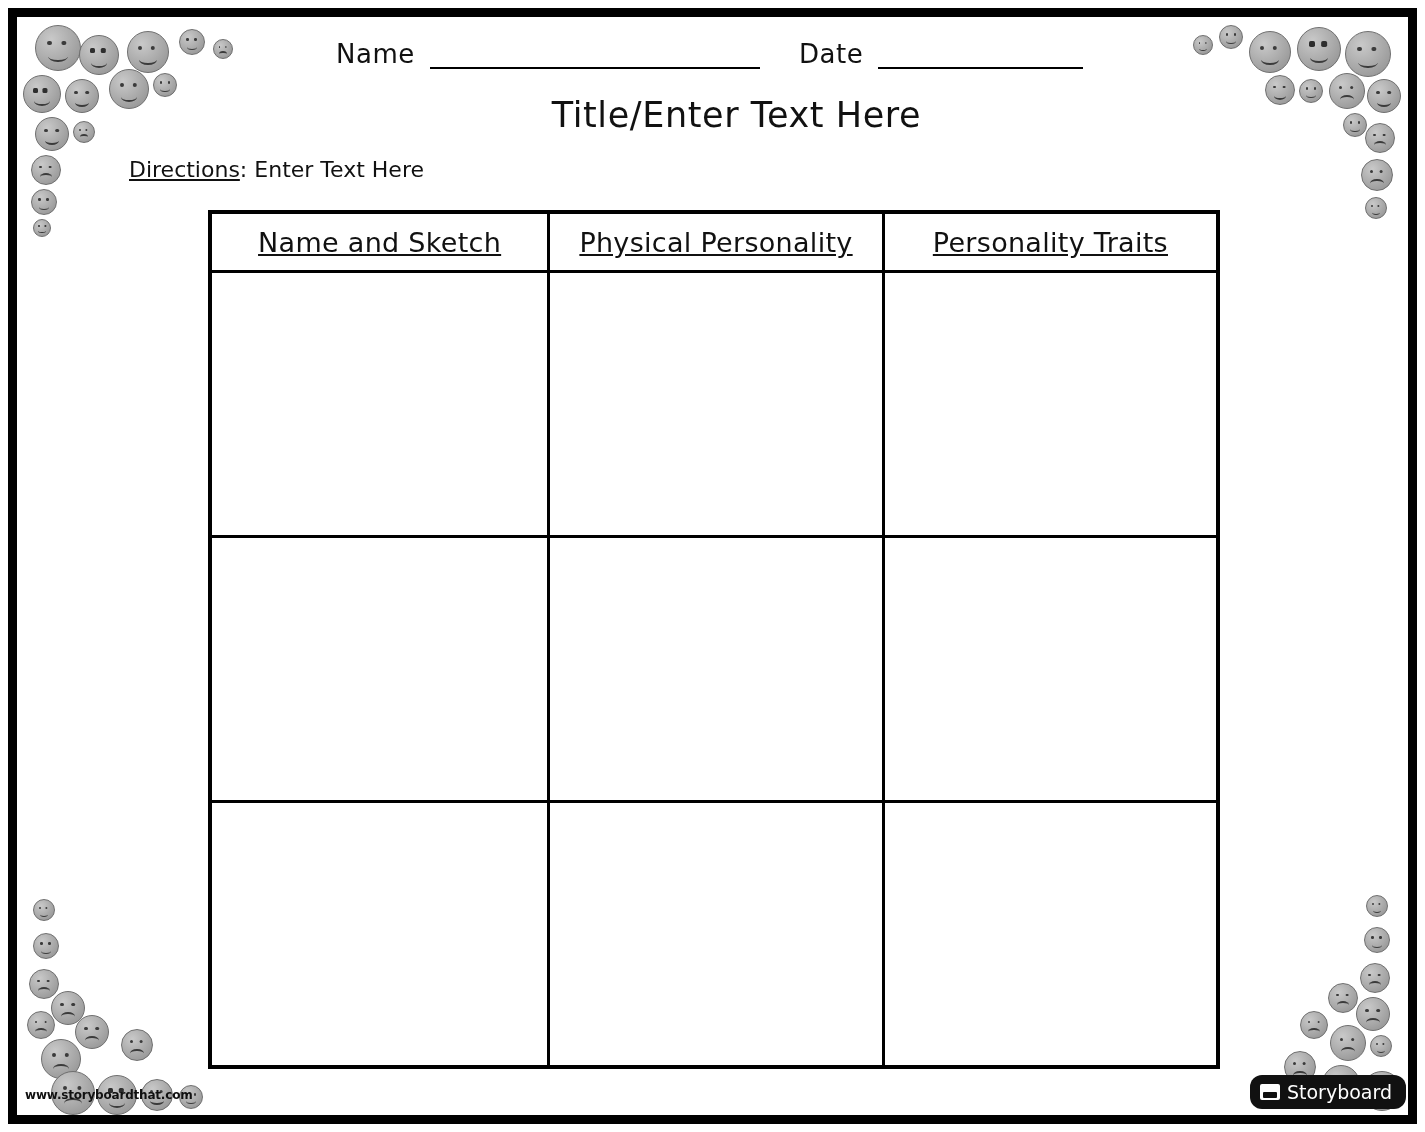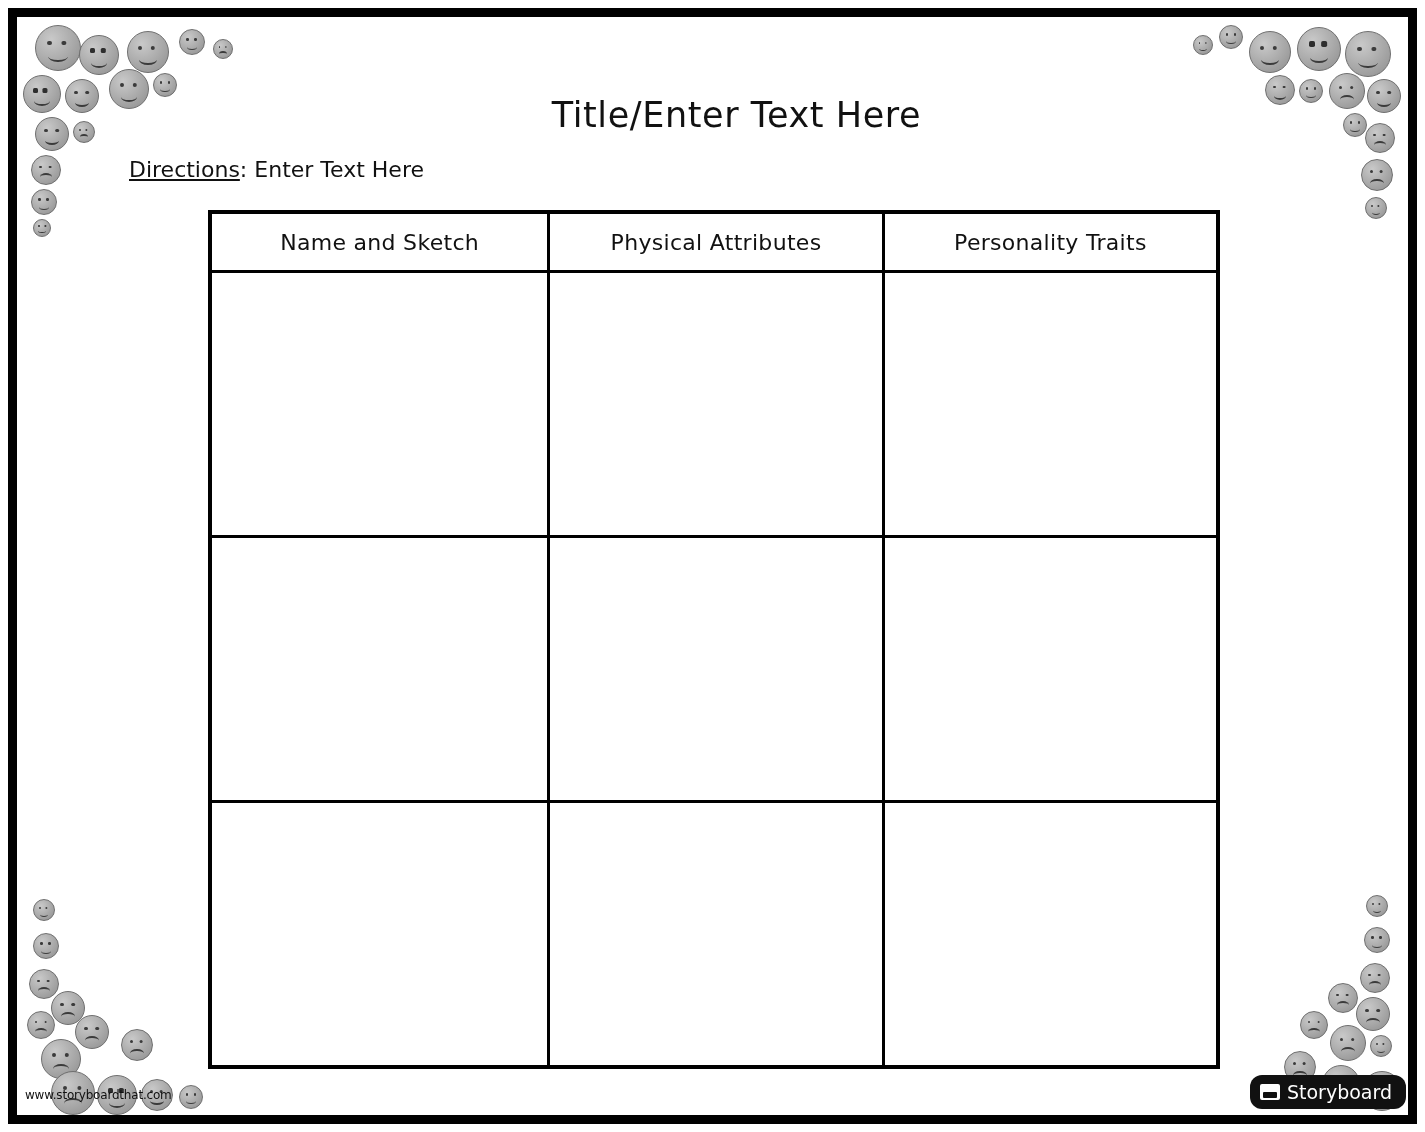--- a/index.html
+++ b/index.html
@@ -152,37 +152,38 @@
   .chart col.c2 { width: 33.2%; }
   .chart col.c3 { width: 33.2%; }
   .chart th, .chart td {
     border: 3px solid #000;
     padding: 0;
     margin: 0;
   }
   .chart th {
     height: 56px;
     font-weight: normal;
-    font-size: 22px;
+    font-size: 27px;
     color: #111;
     font-family: "DejaVu Sans", sans-serif;
     letter-spacing: .3px;
+    text-decoration: underline;
   }
   .chart td {
     height: 262px;
     vertical-align: top;
   }
 
   
   .site-url {
     position: absolute;
     left: 8px;
     bottom: 13px;
     font-size: 12px;
-    font-weight: normal;
+    font-weight: bold;
     color: #111;
     letter-spacing: -.2px;
   }
   .brand {
     position: absolute;
     right: 2px;
     bottom: 6px;
     height: 34px;
     background: #111;
     color: #fff;
@@ -278,38 +279,45 @@
       <span class="emoji frown" style="left:140px;top:98px;width:30px;height:30px;font-size:6px;"></span>
       <span class="emoji frown" style="left:168px;top:112px;width:34px;height:34px;font-size:7px;"></span>
       <span class="emoji frown" style="left:112px;top:126px;width:28px;height:28px;font-size:6px;"></span>
       <span class="emoji frown" style="left:142px;top:140px;width:36px;height:36px;font-size:7px;"></span>
       <span class="emoji tiny" style="left:182px;top:150px;width:22px;height:22px;font-size:4px;"></span>
       <span class="emoji frown" style="left:96px;top:166px;width:32px;height:32px;font-size:6px;"></span>
       <span class="emoji glasses" style="left:134px;top:180px;width:38px;height:38px;font-size:8px;"></span>
       <span class="emoji frown" style="left:174px;top:186px;width:40px;height:40px;font-size:8px;"></span>
     </div>
 
+    <div class="name-date-row">
+      <span class="nd-label">Name</span>
+      <span class="nd-line name"></span>
+      <span class="nd-gap"></span>
+      <span class="nd-label">Date</span>
+      <span class="nd-line date"></span>
+    </div>
 
     <div class="doc-title">Title/Enter Text Here</div>
 
     <div class="directions">
       <span class="dir-label">Directions</span><span>:</span>
       <span>Enter Text Here</span>
     </div>
 
     <table class="chart">
       <colgroup>
         <col class="c1">
           <col class="c2">
           <col class="c3">
       </colgroup>
       <thead>
         <tr>
           <th>Name and Sketch</th>
-          <th>Physical Attributes</th>
+          <th>Physical Personality</th>
           <th>Personality Traits</th>
         </tr>
       </thead>
       <tbody>
         <tr>
           <td></td>
           <td></td>
           <td></td>
         </tr>
         <tr>

